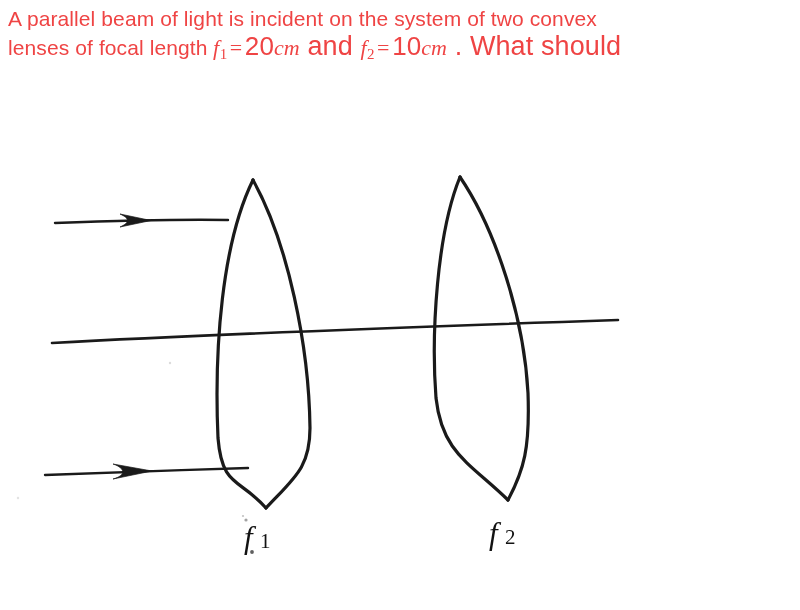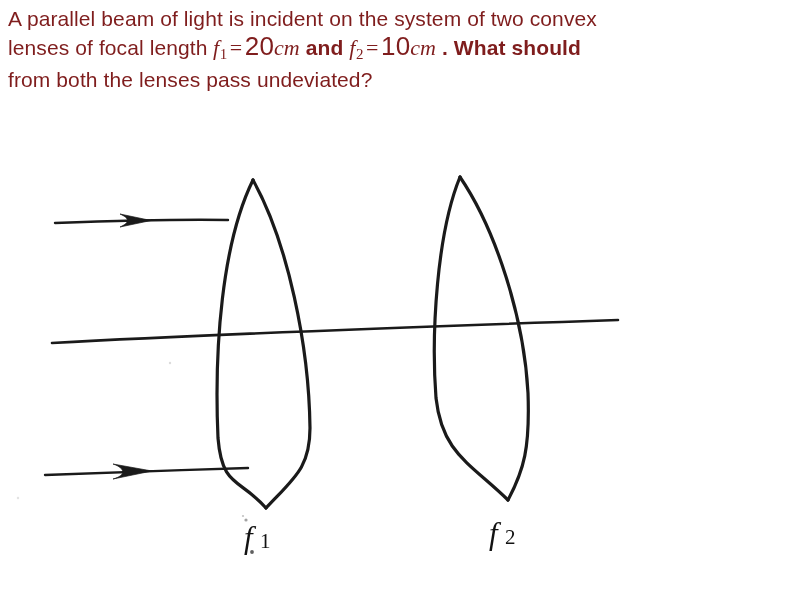--- a/index.html
+++ b/index.html
@@ -19,21 +19,21 @@
 
   
   #question {
     position: absolute;
     left: 8px;
     top: 6px;
     width: 786px;
     font-family: "Liberation Sans", sans-serif;
     font-size: 21px;
     line-height: 26.5px;
-    color: #7f1d1d;
+    color: #ef4444;
     letter-spacing: 0.1px;
   }
   #question .line {
     white-space: nowrap;
   }
   .mathvar {
     font-family: "Liberation Serif", serif;
     font-style: italic;
     font-size: 22px;
   }
@@ -54,23 +54,22 @@
     font-family: Liberation Sans, sans-serif;
     font-style: normal;
     font-size: 26px;
   }
   .mathunit {
     font-family: "Liberation Serif", serif;
     font-size: 22px;
   }
   .plainword {
     font-family: "Liberation Sans", sans-serif;
-    font-size: 21px;
+    font-size: 27px;
     font-style: normal;
-    font-weight: bold;
   }
 
   
   #diagram {
     position: absolute;
     left: 0;
     top: 148px;
     width: 800px;
     height: 462px;
   }
@@ -95,21 +94,20 @@
 
 <div id="page">
 
   <div id="question">
 
     <div class="line">A parallel beam of light is incident on the system of two convex</div>
 
     <div class="line"><span>lenses of focal length</span><span class="mathvar">&nbsp;<span>f</span><span class="mathsub">1</span><span class="matheq">=</span><span class="mathnum">20</span><span class="mathunit">cm</span></span><span class="plainword">&nbsp;and&nbsp;</span><span class="mathvar"><span>f</span><span class="mathsub">2</span><span class="matheq">=</span><span class="mathnum">10</span><span class="mathunit">cm</span></span><span class="plainword">&nbsp;. What should</span></div>
 
 
-    <div class="line">from both the lenses pass undeviated?</div>
 
   </div>
 
   <div id="diagram">
     <svg width="800" height="462" viewBox="0 0 800 462" xmlns="http://www.w3.org/2000/svg">
 
       <path d="M 52 195 C 180 188, 380 180, 618 172" fill="none" stroke="#1a1a1a" stroke-width="2.6" stroke-linecap="round"></path>
 
       <g>
 

